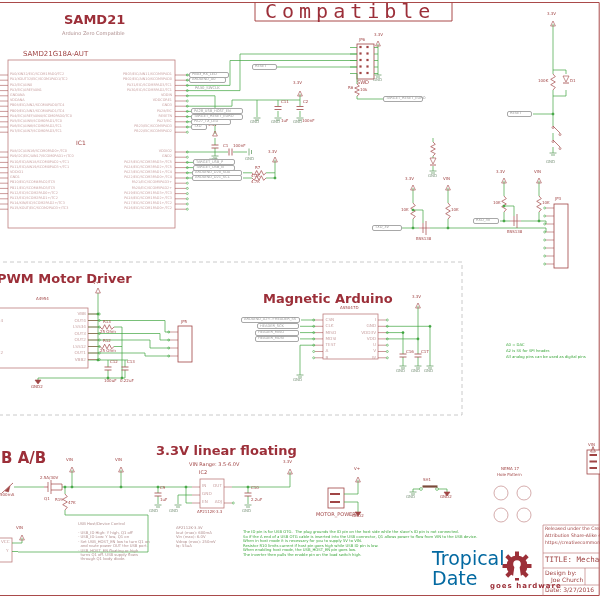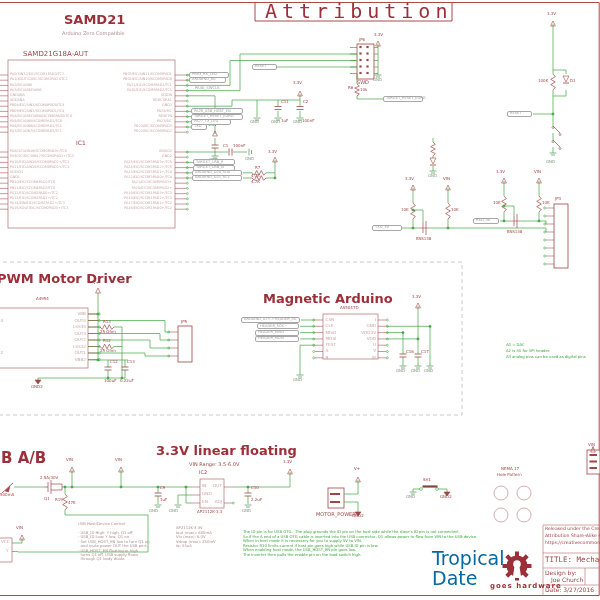--- a/index.html
+++ b/index.html
@@ -379,21 +379,21 @@
         <rect x="-2" y="-14.5" width="4" height="6" fill="#9c3039" transform="rotate(180)"></rect>
         <rect x="-2" y="-14.5" width="4" height="6" fill="#9c3039" transform="rotate(225)"></rect>
         <rect x="-2" y="-14.5" width="4" height="6" fill="#9c3039" transform="rotate(270)"></rect>
         <rect x="-2" y="-14.5" width="4" height="6" fill="#9c3039" transform="rotate(315)"></rect>
         <circle r="10.5" fill="#9c3039"></circle>
         <circle cy="-2" r="3.8" fill="#fff"></circle>
         <path d="M-2.4,-0.5L-4.2,12L4.2,12L2.4,-0.5Z" fill="#fff"></path>
       </g>
     </svg>
 
-  <div class="t h1" style="left:265px;top:1px">Attribution</div>
+  <div class="t h1" style="left:265px;top:1px">Compatible</div>
   <div id="labels">
       <span class="t h2" style="left: 64px; top: 13px;">SAMD21</span>
       <span class="t sub" style="left: 62px; top: 31px;">Arduino Zero Compatible</span>
       <span class="t part" style="left: 23px; top: 51px;">SAMD21G18A-AUT</span>
       <span class="t ref6" style="left: 76px; top: 140px;">IC1</span>
       <span class="t h2" style="left: -3px; top: 272px;">PWM Motor Driver</span>
       <span class="t val" style="left: 36px; top: 297px;">A4954</span>
       <span class="t h2" style="left: 263px; top: 292px;">Magnetic Arduino</span>
       <span class="t val" style="left: 340px; top: 306px;">AS5047D</span>
       <span class="t h2" style="left: 156px; top: 444px;">3.3V linear floating</span>

